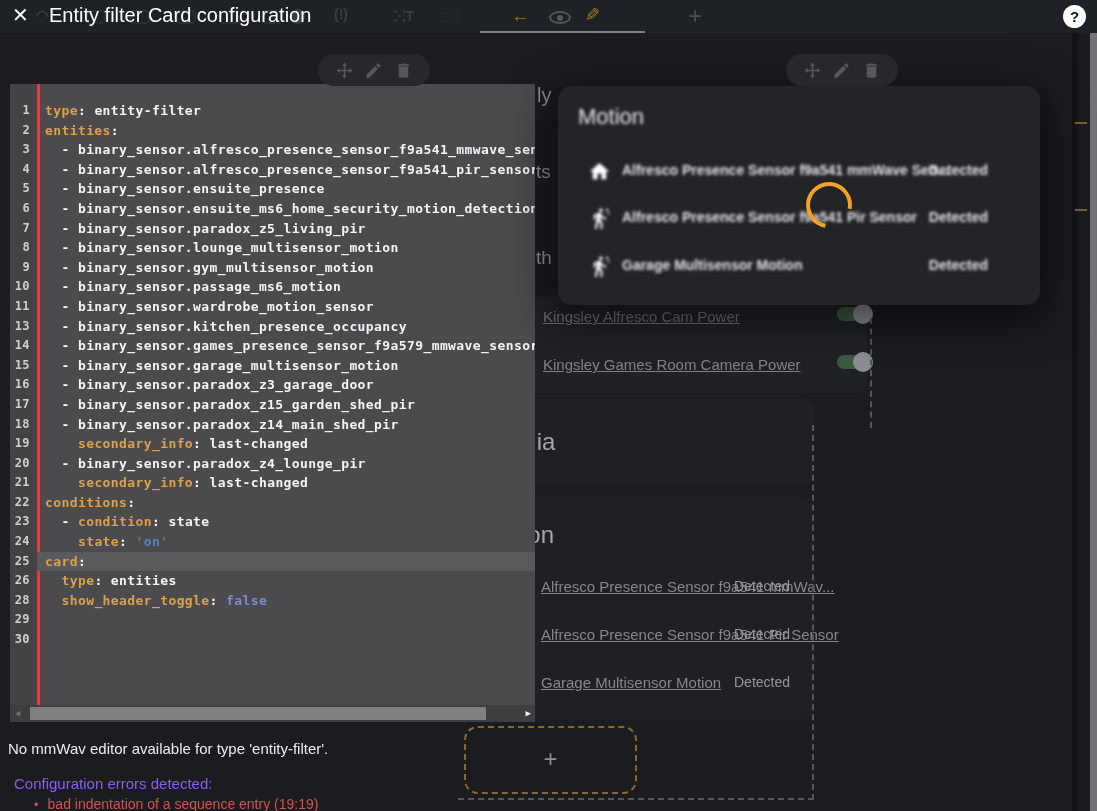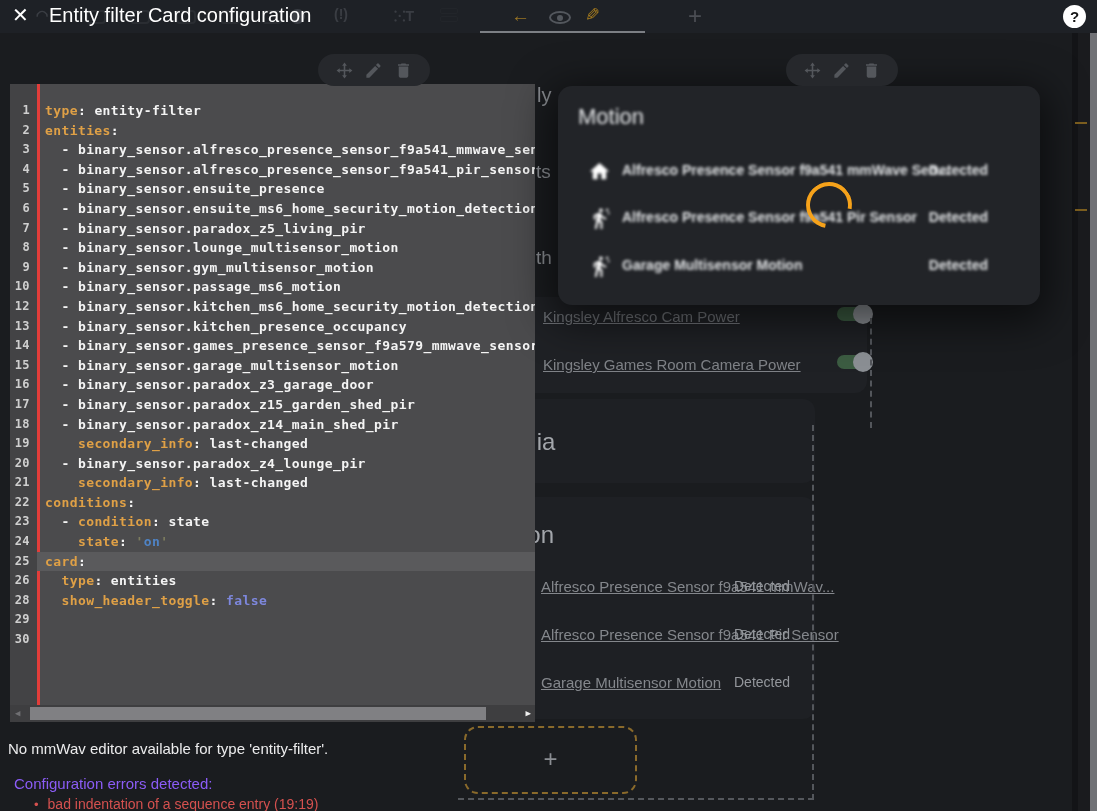--- a/index.html
+++ b/index.html
@@ -218,22 +218,22 @@
       </div>
       <div class="cl">
         <span class="num">9</span>
         <span class="code"><span class="tk-v">  - binary_sensor.gym_multisensor_motion</span></span>
       </div>
       <div class="cl">
         <span class="num">10</span>
         <span class="code"><span class="tk-v">  - binary_sensor.passage_ms6_motion</span></span>
       </div>
       <div class="cl">
-        <span class="num">12</span>
-        <span class="code"><span class="tk-v">  - binary_sensor.kitchen_ms6_home_security_motion_detection</span></span>
+        <span class="num">11</span>
+        <span class="code"><span class="tk-v">  - binary_sensor.wardrobe_motion_sensor</span></span>
       </div>
       <div class="cl">
         <span class="num">13</span>
         <span class="code"><span class="tk-v">  - binary_sensor.kitchen_presence_occupancy</span></span>
       </div>
       <div class="cl">
         <span class="num">14</span>
         <span class="code"><span class="tk-v">  - binary_sensor.games_presence_sensor_f9a579_mmwave_sensor</span></span>
       </div>
       <div class="cl">

